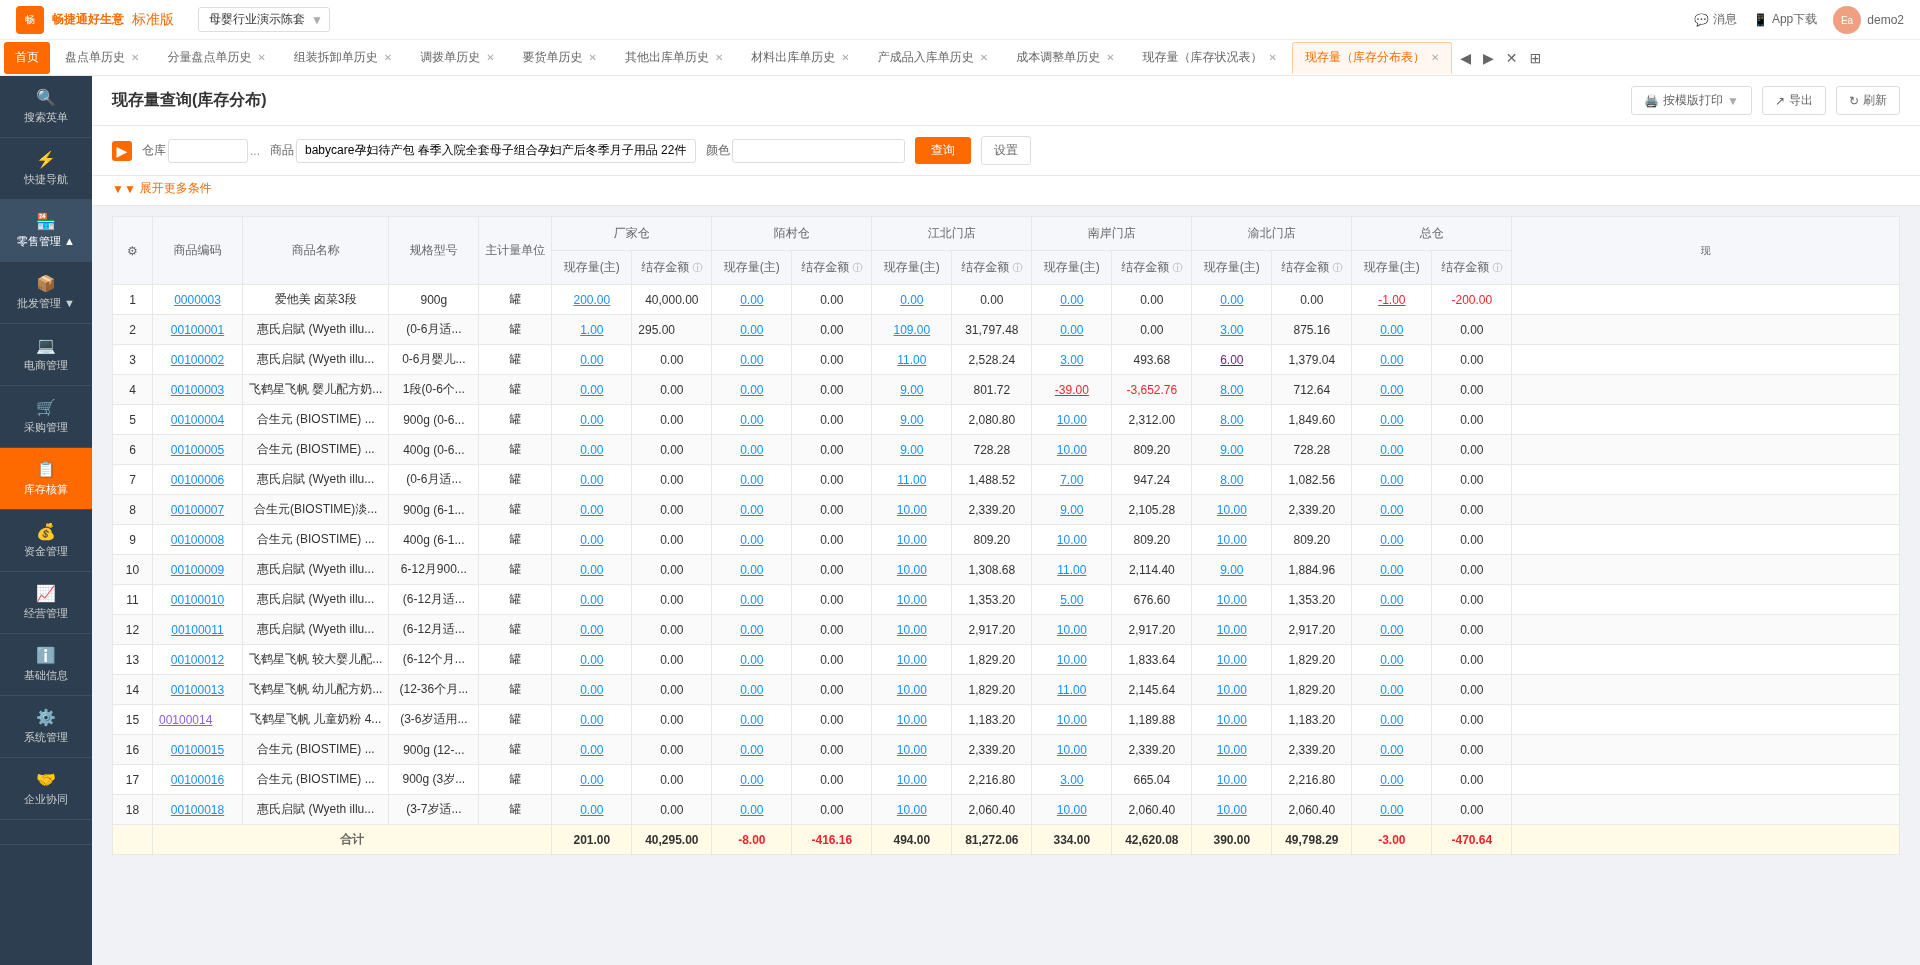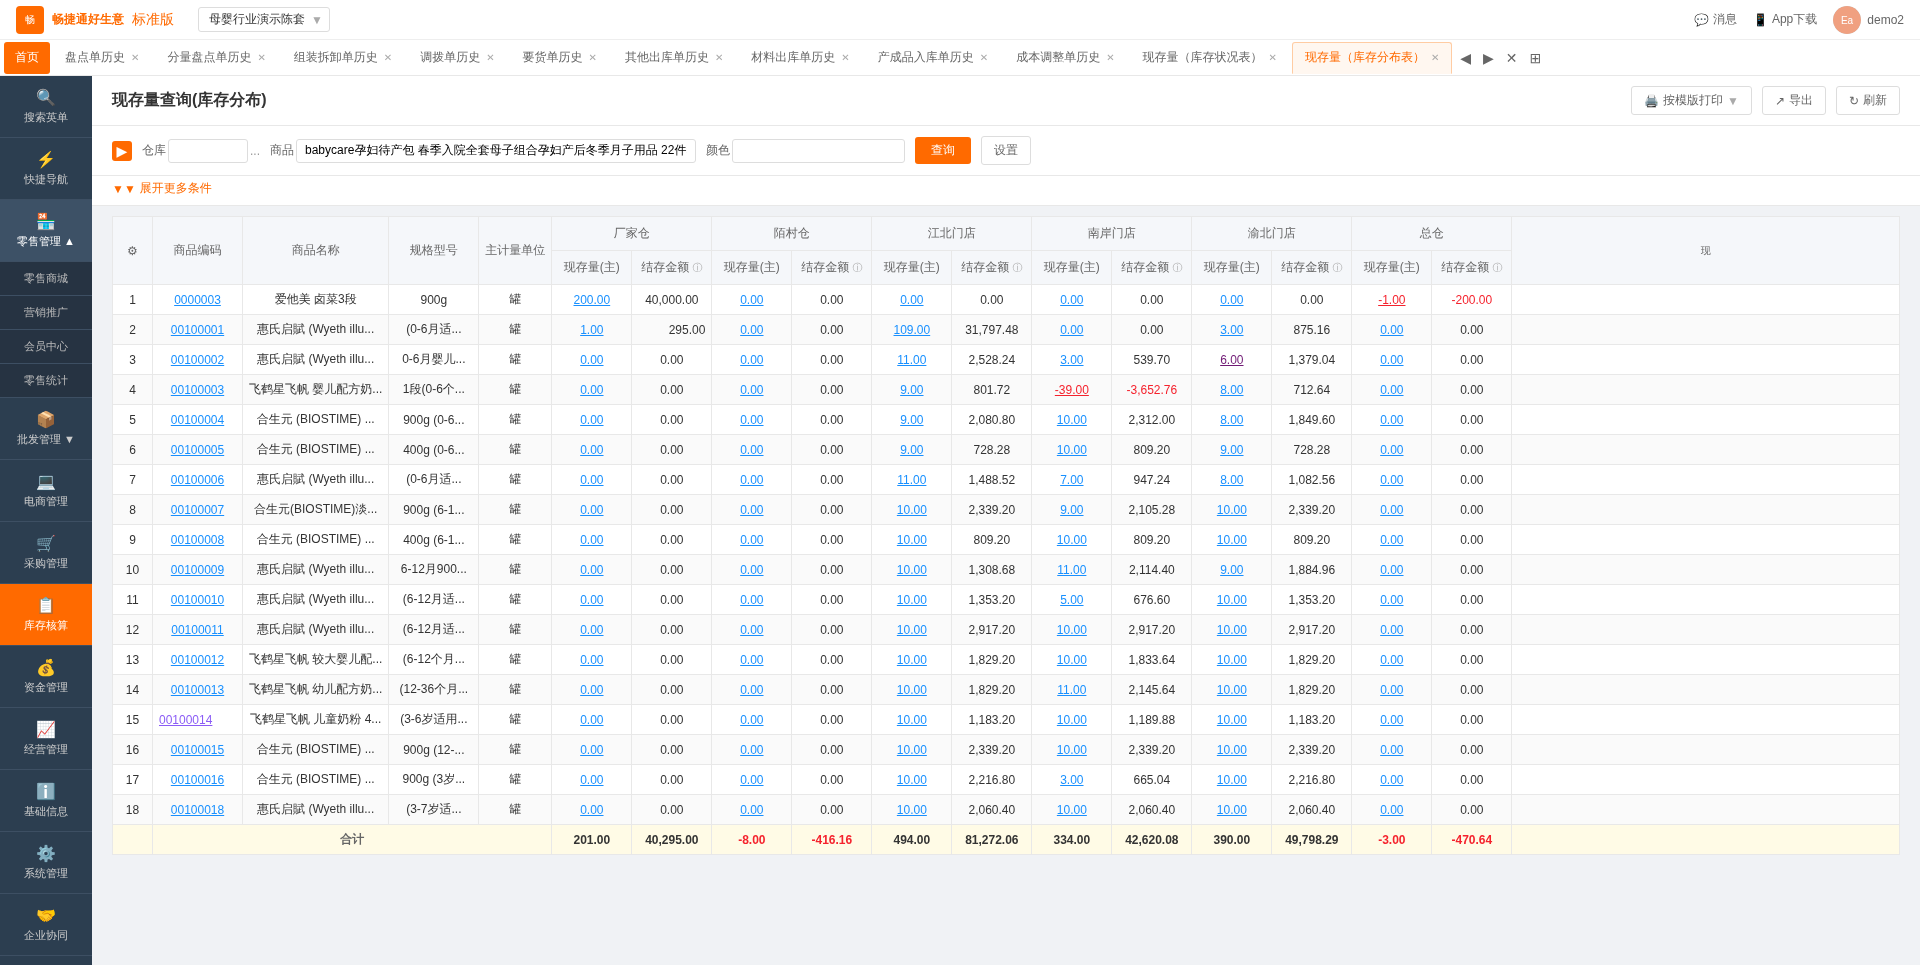--- a/index.html
+++ b/index.html
@@ -129,26 +129,20 @@
       <div class="s-icon">🔍</div>
       <div>搜索英单</div>
     </div>
     <div class="sidebar-item">
       <div class="s-icon">⚡</div>
       <div>快捷导航</div>
     </div>
     <div class="sidebar-item" style="color:#fff;background:#3d5166;">
       <div class="s-icon">🏪</div>
       <div>零售管理 ▲</div>
-    </div>
-    <div class="sidebar-submenu">
-      <div class="sidebar-item">零售商城</div>
-      <div class="sidebar-item">营销推广</div>
-      <div class="sidebar-item">会员中心</div>
-      <div class="sidebar-item">零售统计</div>
     </div>
     <div class="sidebar-item">
       <div class="s-icon">📦</div>
       <div>批发管理 ▼</div>
     </div>
     <div class="sidebar-item">
       <div class="s-icon">💻</div>
       <div>电商管理</div>
     </div>
     <div class="sidebar-item">
@@ -289,21 +283,21 @@
                 <td style="text-align: center; color: rgb(245, 34, 45);">-200.00</td>
                 <td></td>
               </tr>
               <tr>
                 <td style="text-align: center;">2</td>
                 <td style="text-align: center; color: rgb(24, 144, 255); text-decoration: underline; cursor: pointer;">00100001</td>
                 <td>惠氏启賦 (Wyeth illu...</td>
                 <td style="text-align: center;">(0-6月适...</td>
                 <td style="text-align: center;">罐</td>
                 <td style="text-align: center; color: rgb(24, 144, 255); text-decoration: underline; cursor: pointer;">1.00</td>
-                <td style="text-align: right;">295.00</td>
+                <td style="text-align: left;">295.00</td>
                 <td style="text-align: center; color: rgb(24, 144, 255); text-decoration: underline; cursor: pointer;">0.00</td>
                 <td style="text-align: center;">0.00</td>
                 <td style="text-align: center; color: rgb(24, 144, 255); text-decoration: underline; cursor: pointer;">109.00</td>
                 <td style="text-align: center;">31,797.48</td>
                 <td style="text-align: center; color: rgb(24, 144, 255); text-decoration: underline; cursor: pointer;">0.00</td>
                 <td style="text-align: center;">0.00</td>
                 <td style="text-align: center; color: rgb(24, 144, 255); text-decoration: underline; cursor: pointer;">3.00</td>
                 <td style="text-align: center;">875.16</td>
                 <td style="text-align: center; color: rgb(24, 144, 255); text-decoration: underline; cursor: pointer;">0.00</td>
                 <td style="text-align: center;">0.00</td>
@@ -315,21 +309,21 @@
                 <td>惠氏启賦 (Wyeth illu...</td>
                 <td style="text-align: center;">0-6月婴儿...</td>
                 <td style="text-align: center;">罐</td>
                 <td style="text-align: center; color: rgb(24, 144, 255); text-decoration: underline; cursor: pointer;">0.00</td>
                 <td style="text-align: center;">0.00</td>
                 <td style="text-align: center; color: rgb(24, 144, 255); text-decoration: underline; cursor: pointer;">0.00</td>
                 <td style="text-align: center;">0.00</td>
                 <td style="text-align: center; color: rgb(24, 144, 255); text-decoration: underline; cursor: pointer;">11.00</td>
                 <td style="text-align: center;">2,528.24</td>
                 <td style="text-align: center; color: rgb(24, 144, 255); text-decoration: underline; cursor: pointer;">3.00</td>
-                <td style="text-align: center;">539.70</td>
+                <td style="text-align: center;">493.68</td>
                 <td style="text-align: center; color: #701a75; text-decoration: underline; cursor: pointer;">6.00</td>
                 <td style="text-align: center;">1,379.04</td>
                 <td style="text-align: center; color: rgb(24, 144, 255); text-decoration: underline; cursor: pointer;">0.00</td>
                 <td style="text-align: center;">0.00</td>
                 <td></td>
               </tr>
               <tr>
                 <td style="text-align: center;">4</td>
                 <td style="text-align: center; color: rgb(24, 144, 255); text-decoration: underline; cursor: pointer;">00100003</td>
                 <td>飞鹤星飞帆 婴儿配方奶...</td>

